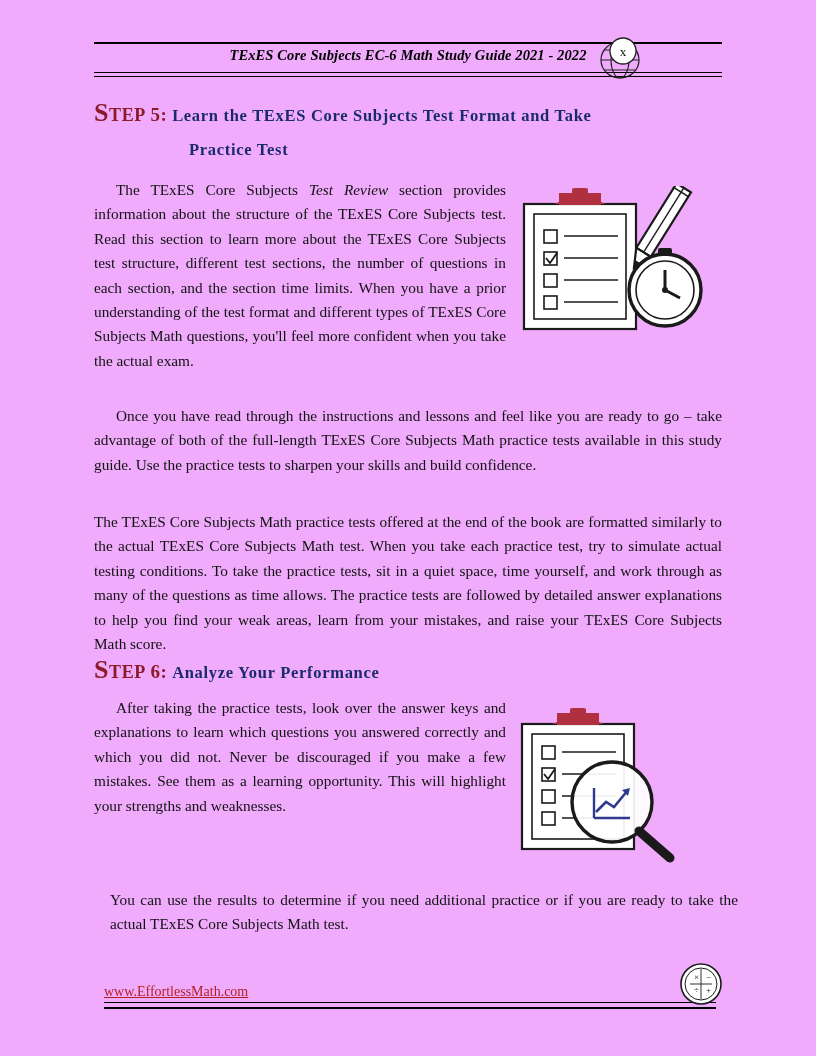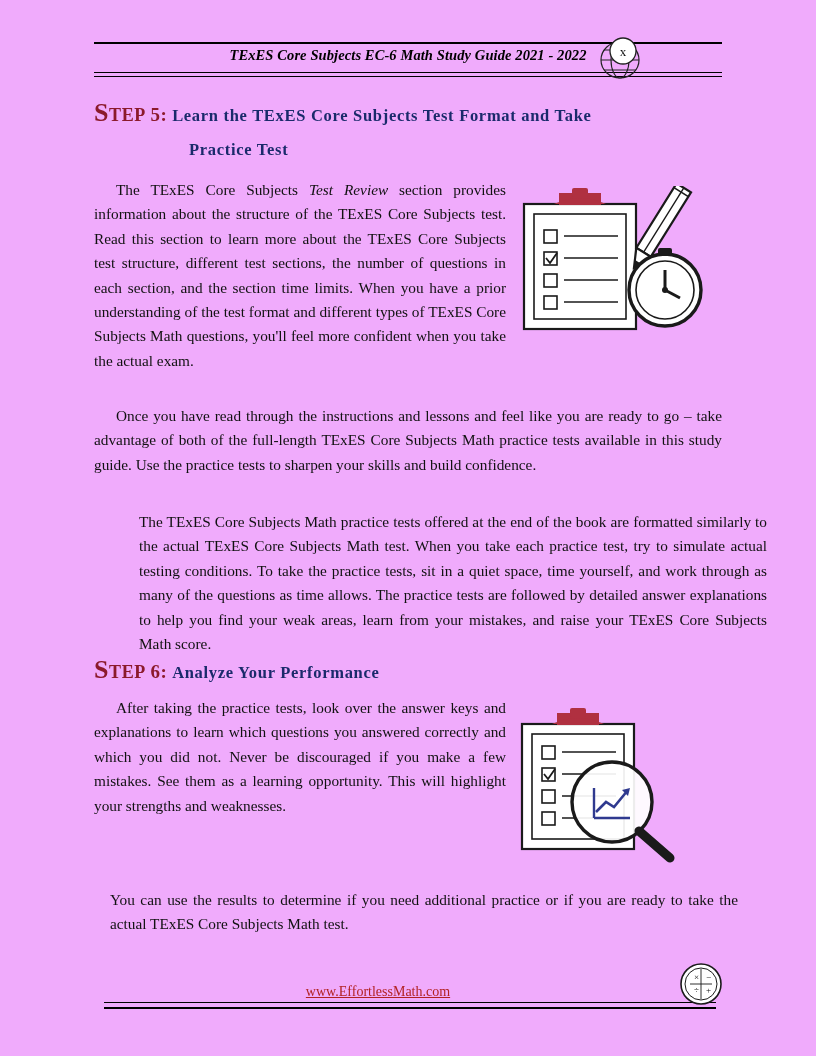--- a/index.html
+++ b/index.html
@@ -105,21 +105,21 @@
     position: absolute;
     font-size: 15.3px;
     line-height: 24.4px;
     color: #111;
     text-align: justify;
   }
   .para.indent { text-indent: 22px; }
 
   #p1 { left: 94px; top: 172px; width: 412px; margin-top: 6px; }
   #p2 { left: 94px; top: 404px; width: 628px; }
-  #p3 { left: 94px; top: 510px; width: 628px; margin-left: 45px; }
+  #p3 { left: 94px; top: 510px; width: 628px; }
   #p4 { left: 94px; top: 696px; width: 412px; }
   #p5 { left: 110px; top: 888px; width: 628px; }
 
   .it { font-style: italic; }
 
   
   .art {
     position: absolute;
   }
   #art1 { left: 520px; top: 186px; width: 200px; height: 155px; }
@@ -133,21 +133,21 @@
     width: 612px;
     height: 4px;
     border-top: 1px solid #000;
     border-bottom: 2px solid #000;
   }
   .footer-link {
     position: absolute;
     left: 104px;
     top: 984px;
     width: 612px;
-    text-align: center;
+    text-align: left;
     font-size: 14px;
     color: #b22222;
     text-decoration: underline;
     padding-right: 64px;
     box-sizing: border-box;
   }
   .footer-logo {
     position: absolute;
     left: 676px;
     top: 962px;

